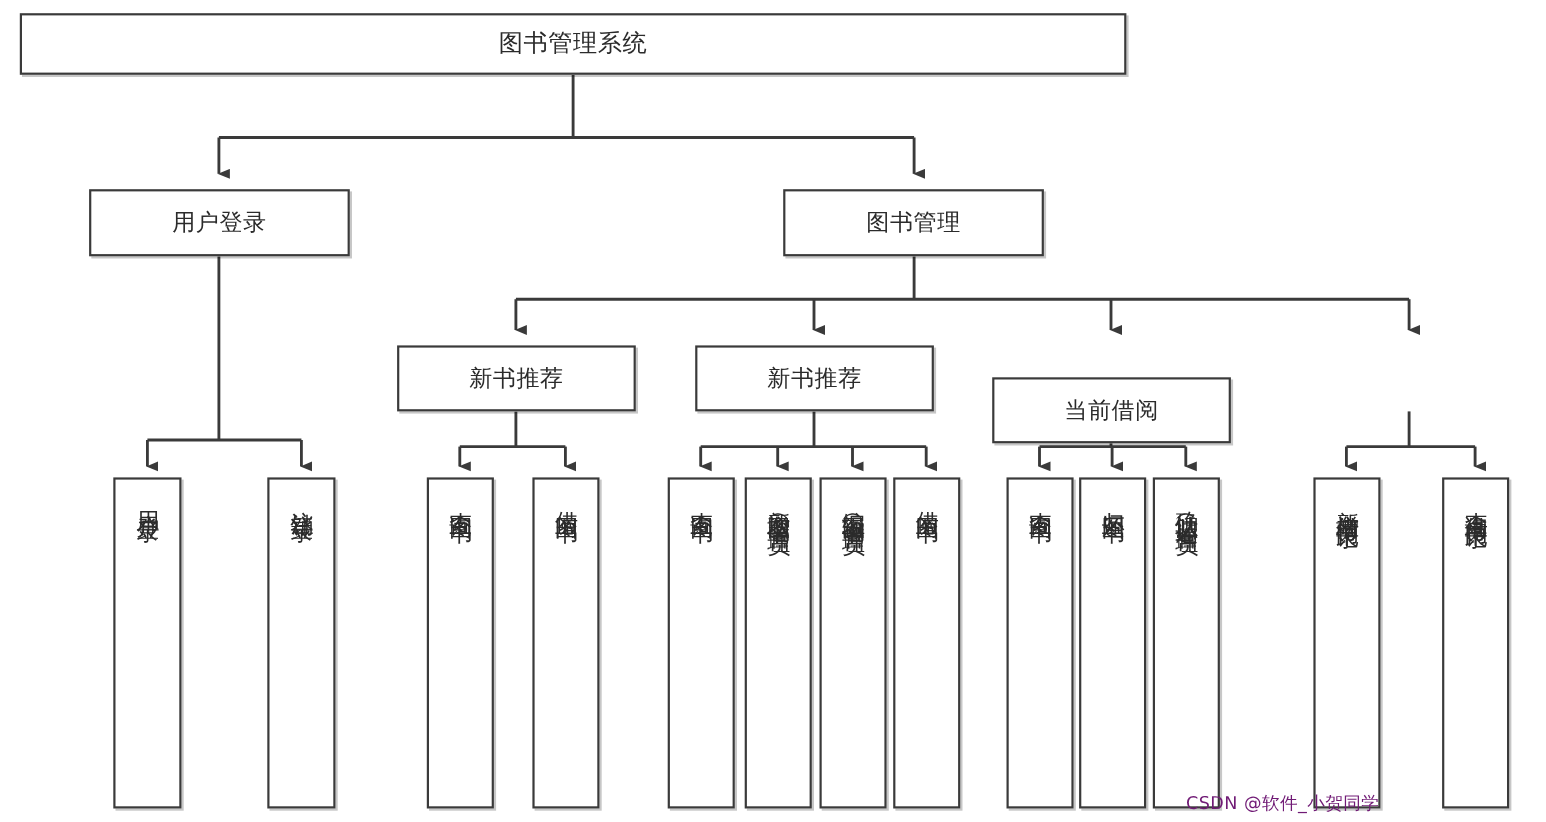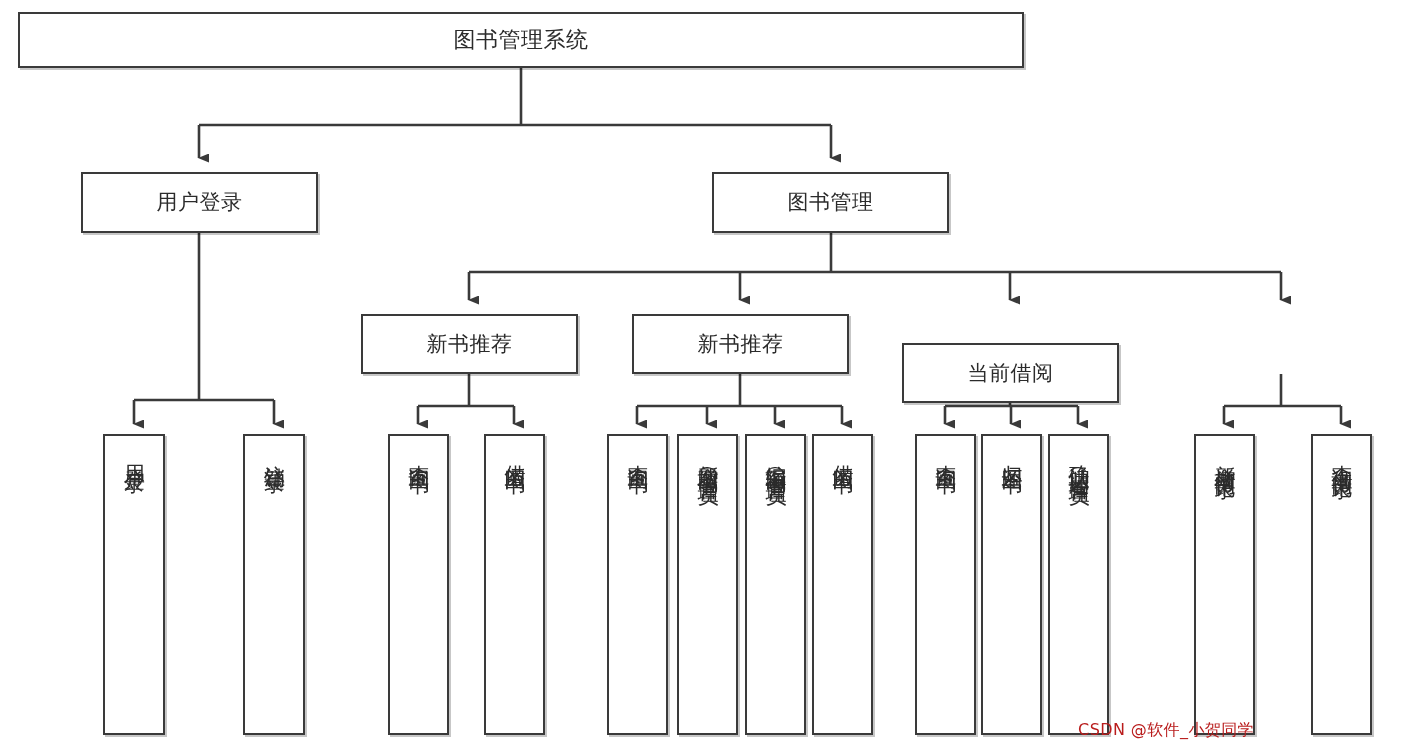--- a/index.html
+++ b/index.html
@@ -55,21 +55,21 @@
     text-orientation: upright;
     font-size: 21px;
     letter-spacing: 3px;
     line-height: 1;
     white-space: nowrap;
   }
   .watermark {
     position: absolute;
     right: 8px;
     bottom: 6px;
-    color: #b91c1c;
+    color: #701a75;
     font-size: 16px;
     letter-spacing: 0.4px;
     white-space: nowrap;
     font-family: "DejaVu Sans", "Liberation Sans", sans-serif;
   }
 </style>
 </head>
 <body>
 
 <div id="diagram-root">

